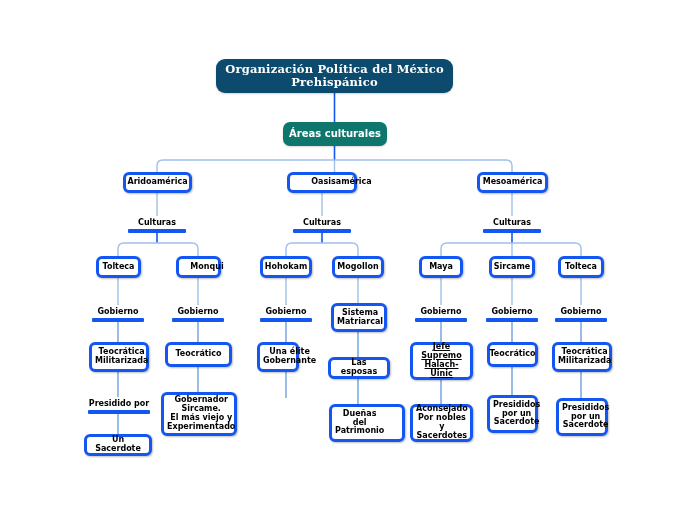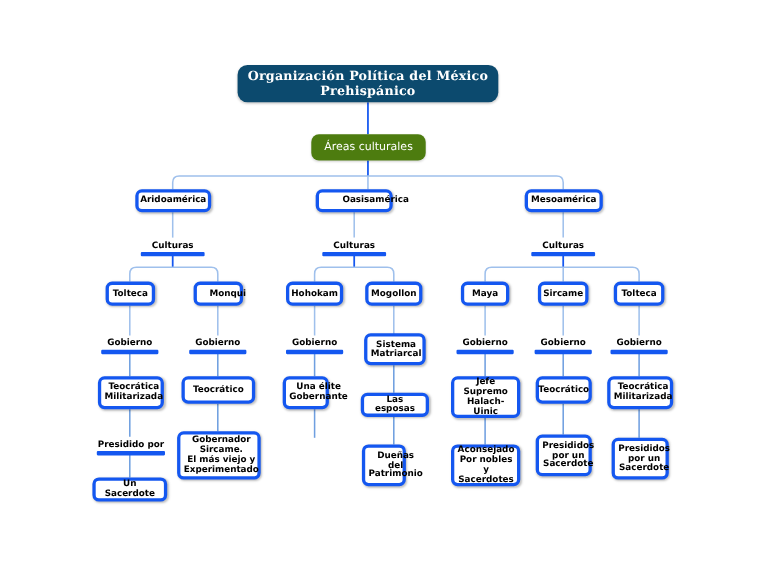--- a/index.html
+++ b/index.html
@@ -32,24 +32,24 @@
     border-radius:9px;
     font-family:"DejaVu Serif","Liberation Serif",serif;
     font-weight:bold;
     font-size:11.5px;
     letter-spacing:.2px;
     box-shadow:0 1px 2px rgba(0,0,0,.18);
   }
 
   
   .solid-node{
-    background:#4d7c0f;
+    background:#0f766e;
     color:#ffffff;
     border-radius:7px;
-    font-weight:normal;
+    font-weight:bold;
     font-size:10px;
     box-shadow:0 1px 2px rgba(0,0,0,.15);
   }
 
   
   .box-node{
     background:#ffffff;
     color:#000000;
     border:3px solid #1457f0;
     border-radius:6px;
@@ -198,21 +198,21 @@
 
   <div class="node box-node" style="left:165px;top:342px;width:67px;height:25px;">Teocrático</div>
 
   <div class="node box-node left-align" style="left:257px;top:342px;width:42px;height:30px;">Una élite
 Gobernante</div>
 
   <div class="node box-node left-align" style="left:331px;top:303px;width:56px;height:29px;">Sistema
 Matriarcal</div>
   <div class="node box-node" style="left:328px;top:357px;width:62px;height:22px;">Las esposas</div>
 
-  <div class="node box-node left-align" style="left:410px;top:342px;width:63px;height:38px;">Jefe
+  <div class="node box-node left-align" style="left:410px;top:342px;width:63px;height:38px;text-decoration:underline;">Jefe
 Supremo
 Halach-Uinic</div>
 
   <div class="node box-node" style="left:487px;top:342px;width:51px;height:25px;">Teocrático</div>
 
   <div class="node box-node left-align" style="left:552px;top:342px;width:60px;height:30px;">Teocrática
 Militarizada</div>
 
   <div class="label-node" style="left:85px;top:399px;width:68px;">
     <span>Presidido por</span>
@@ -220,21 +220,21 @@
   </div>
 
   <div class="node box-node" style="left:84px;top:434px;width:68px;height:22px;">Un Sacerdote</div>
 
   <div class="node box-node left-align" style="left:161px;top:392px;width:76px;height:44px;">Gobernador
  Sircame.
 El más viejo y
 Experimentado</div>
 
 
-  <div class="node box-node left-align" style="left:329px;top:404px;width:40px;height:38px;">Dueñas
+  <div class="node box-node left-align" style="left:329px;top:404px;width:76px;height:38px;">Dueñas
 del
 Patrimonio</div>
 
   <div class="node box-node left-align" style="left:410px;top:404px;width:63px;height:38px;">Aconsejado
 Por nobles y
 Sacerdotes</div>
 
   <div class="node box-node left-align" style="left:487px;top:395px;width:51px;height:38px;">Presididos
 por un
 Sacerdote</div>

